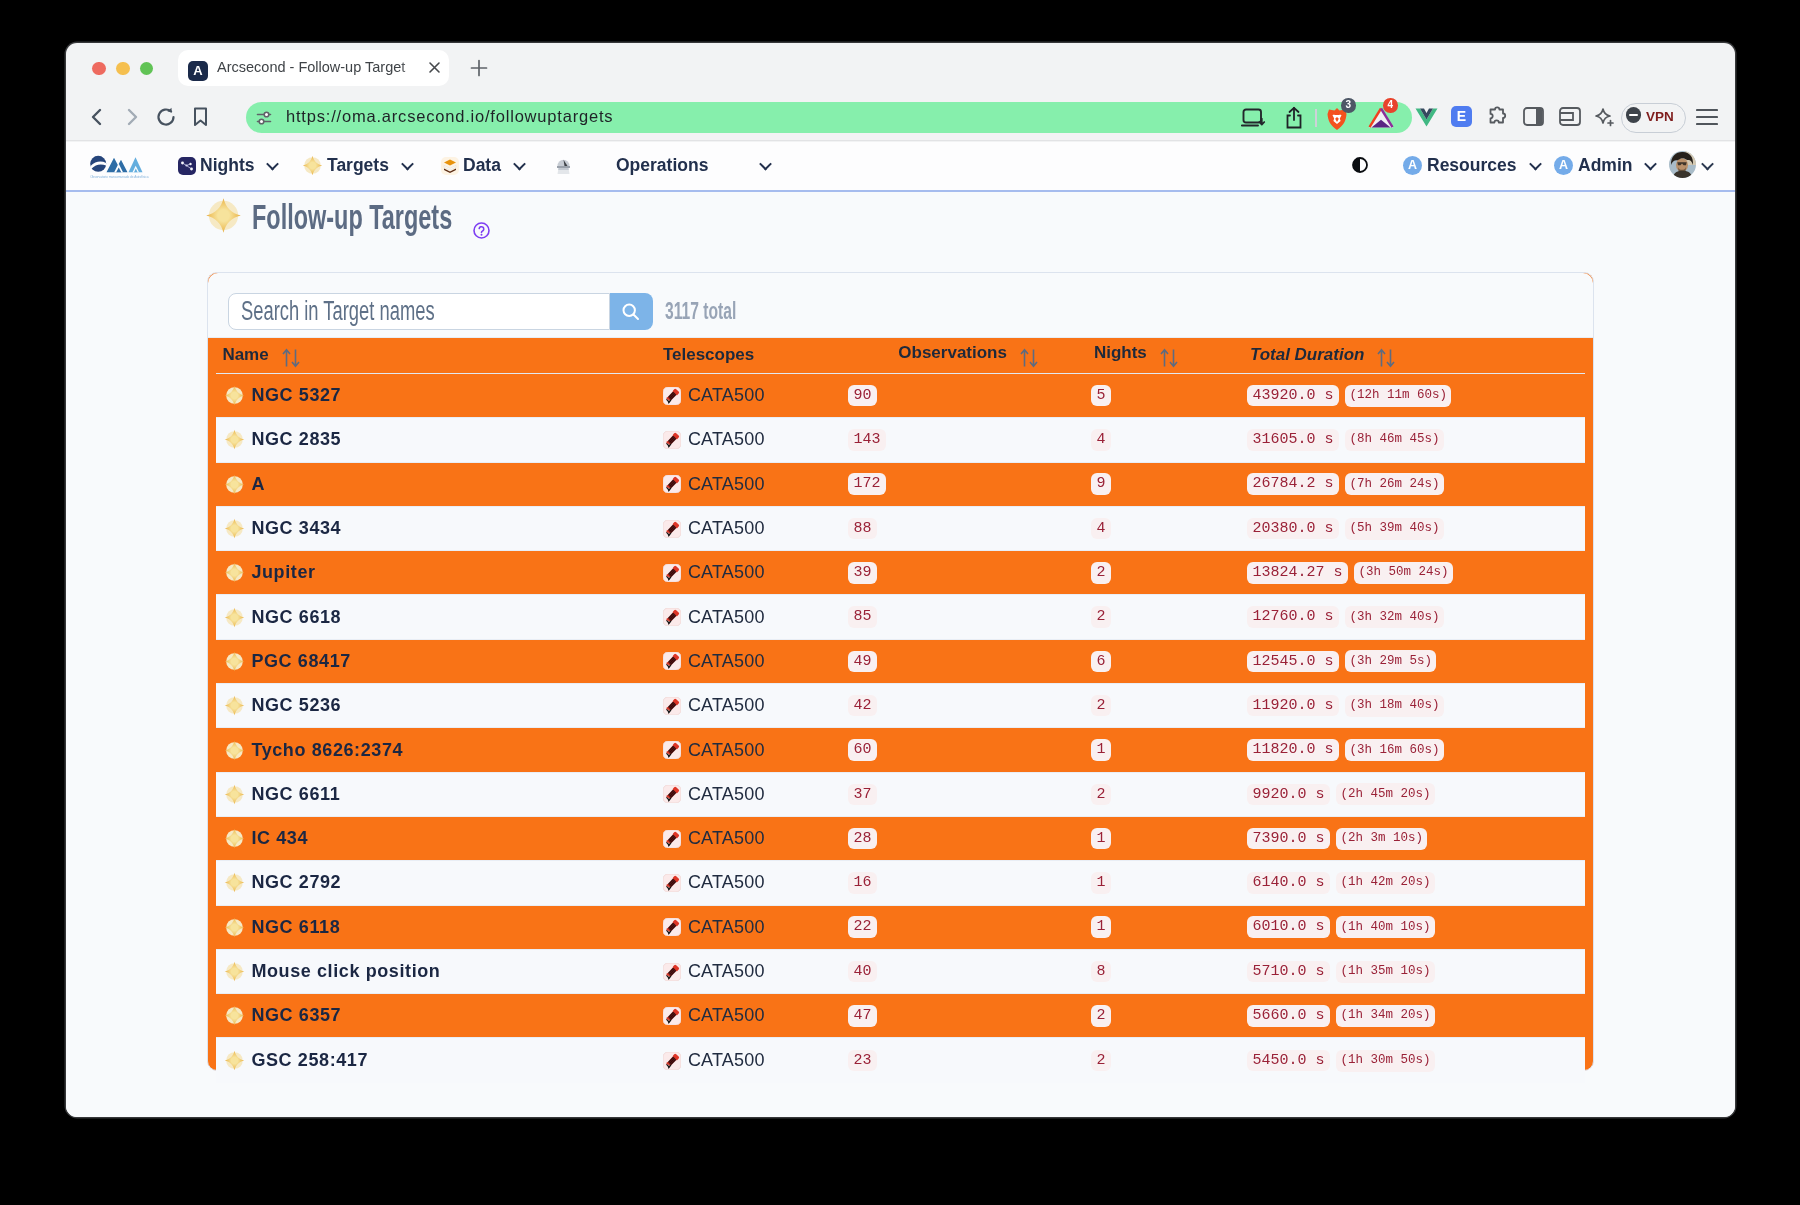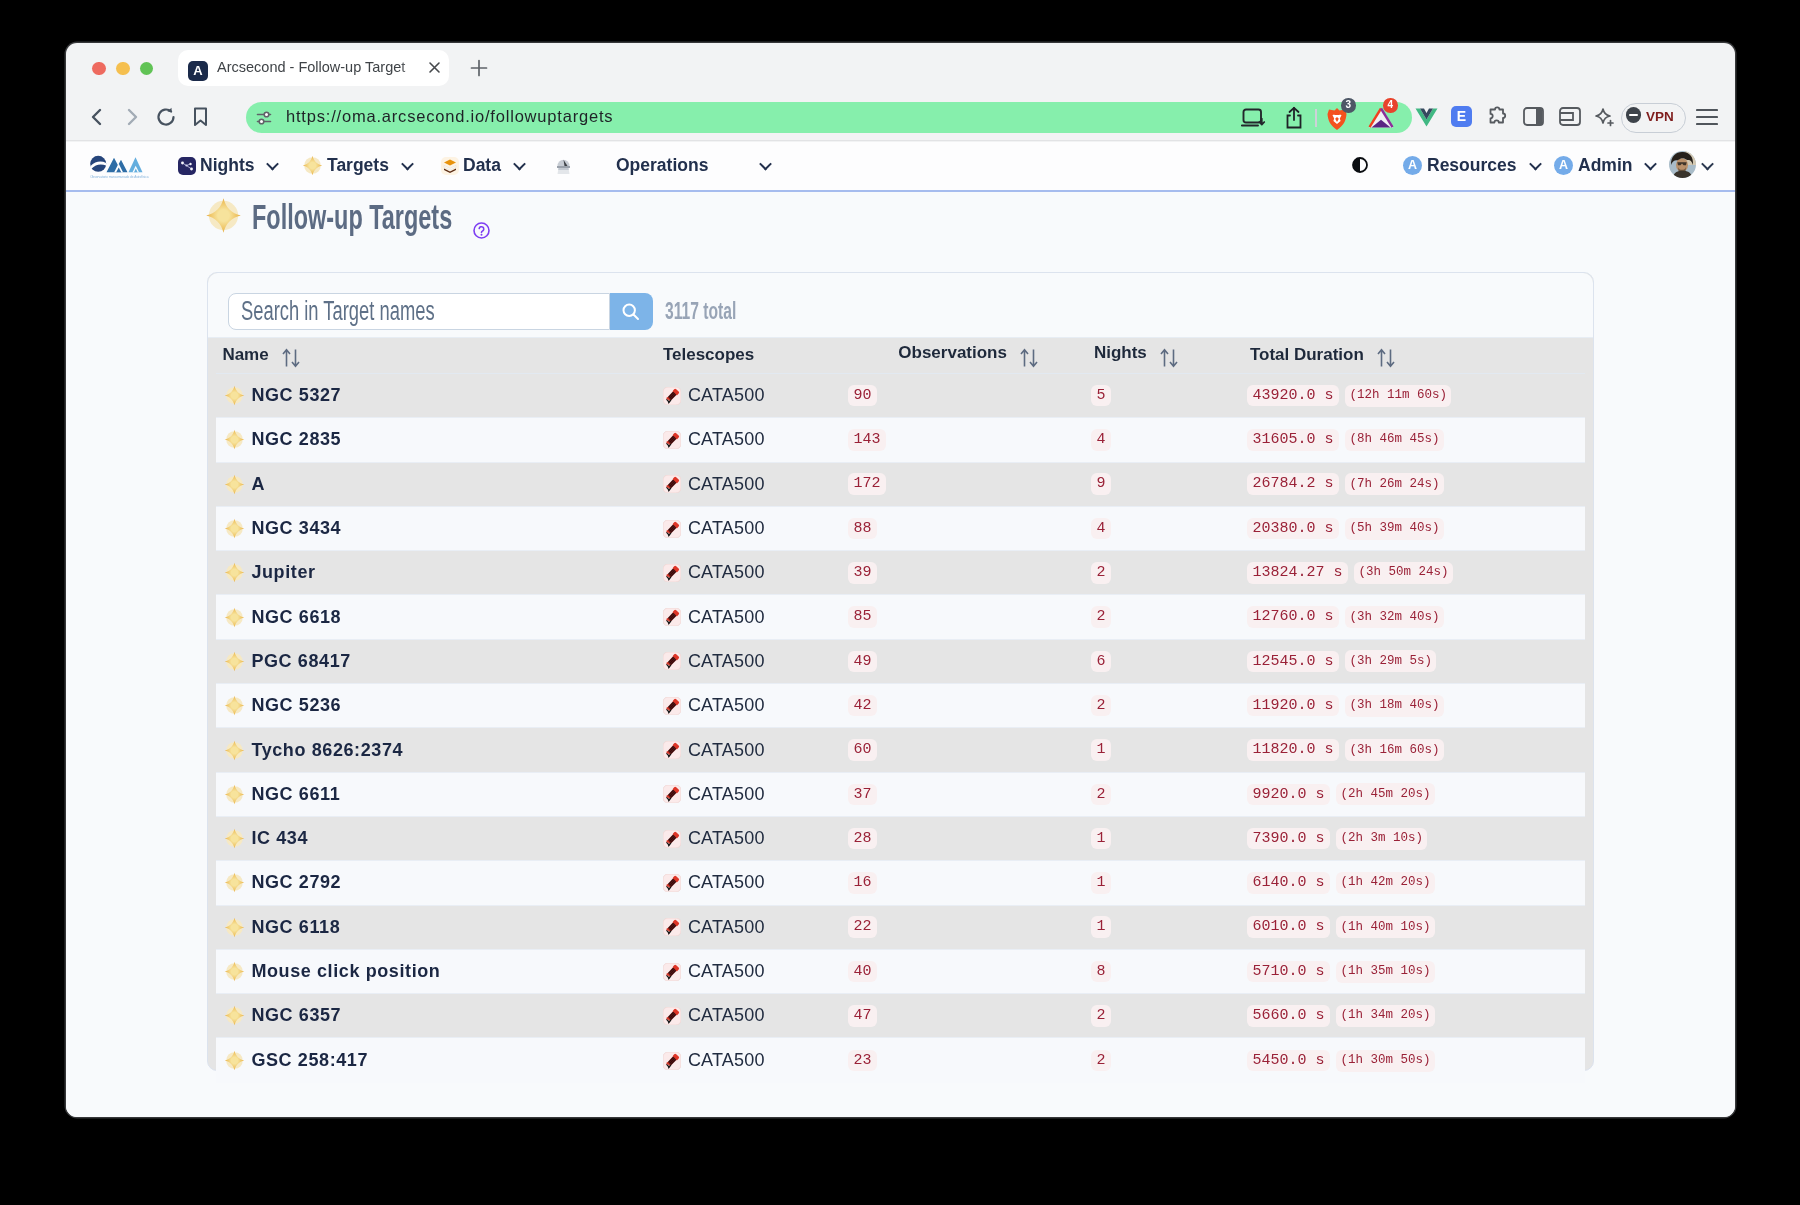--- a/index.html
+++ b/index.html
@@ -28,41 +28,41 @@
 .navbar { position:absolute; left:0; top:99px; width:100%; height:49.5px; background:#fdfdfe; border-bottom:2.5px solid #a6bcee; }
 .navitem { position:absolute; top:0; height:47px; display:flex; align-items:center; font-size:17.5px; font-weight:700; color:#22304d; }
 .chev { display:inline-block; width:9px; height:9px; border-right:2.2px solid #22304d; border-bottom:2.2px solid #22304d; transform:rotate(45deg) translate(-1px,-1px); }
 
 
 .page { position:absolute; left:0; top:148.5px; width:100%; height:925.5px; background:#f8fafc; }
 .h1row { position:absolute; left:139px; top:5px; height:38px; display:flex; align-items:flex-start; }
 .h1txt { font-size:35px; font-weight:700; color:#5c6b83; transform:scaleX(0.67); transform-origin:0 50%; white-space:nowrap; }
 .cond { display:inline-block; transform:scaleX(0.68); transform-origin:0 50%; white-space:nowrap; }
 
-.card { position:absolute; left:140.5px; top:80.5px; width:1387px; height:799px; background:#e5e5e5; border:1px solid #dce3ee; border-radius:10px; }
+.card { position:absolute; left:140.5px; top:80.5px; width:1387px; height:799px; background:#f97316; border:1px solid #dce3ee; border-radius:10px; }
 .searchsec { position:absolute; left:0; top:0; width:100%; height:64.5px; background:#f8fafc; border-bottom:1px solid #e7edf4; border-radius:10px 10px 0 0; }
 .sinput { position:absolute; left:20px; top:19.5px; width:382px; height:37px; background:#fff; border:1px solid #c9d5e2; border-radius:8px 0 0 8px; }
 .sbtn { position:absolute; left:402px; top:19.5px; width:43px; height:37px; background:#7db4e8; border-radius:0 8px 8px 0; }
 .placeholder { position:absolute; left:33.5px; top:24px; font-size:27px; font-weight:400; color:#5e7087; line-height:28px; }
 .total { position:absolute; left:457px; top:26px; font-size:23px; color:#98a4b6; font-weight:600; line-height:24px; }
 
 .twrap { position:absolute; left:8.9px; top:64.5px; width:1369px; }
 .thead { display:flex; height:36.5px; align-items:center; border-bottom:1px solid #e2e9f1; font-size:17px; font-weight:700; color:#1e293b; }
 .row { display:flex; height:44.3px; align-items:center; border-bottom:1px solid #e9eef5; }
 .row.even { background:#f7f9fc; }
 .row:last-child { border-bottom:none; }
 .c1 { width:440px; padding-left:8px; display:flex; align-items:center; }
 .c2 { width:185px; padding-left:6.5px; display:flex; align-items:center; }
 .c3 { width:243px; padding-left:6.5px; }
 .c4 { width:156px; padding-left:6.5px; }
 .c5 { flex:1; padding-left:6.5px; display:flex; align-items:center; }
 .thead .c1 { padding-left:6px; }
 .thead .c3 { padding-left:10.5px;justify-content:center; }
 .thead .c4 { padding-left:9.5px; }
-.thead .c5 { padding-left:9.5px; }
+.thead .c5 { padding-left:9.5px;font-style:italic; }
 .sortsvg { margin-left:13px; margin-top:5px; }
 .name { font-size:18px; font-weight:700; color:#1b2743; margin-left:6px; letter-spacing:0.6px; }
 .tele { font-size:18px; color:#212c40; margin-left:7px; letter-spacing:0.2px; }
 .chip { display:inline-block; font-family:"Liberation Mono",monospace; font-size:15px; color:#9a2137; background:#f9f0f1; border-radius:6px; padding:2px 5.5px; line-height:17.5px; white-space:pre; }
 .chip2 { margin-left:6px; font-size:12.5px; line-height:15px; padding:3.5px 4.5px;text-align:right; }
 svg { display:block; }
 .abs { position:absolute; }
 </style>
 </head>
 <body>

